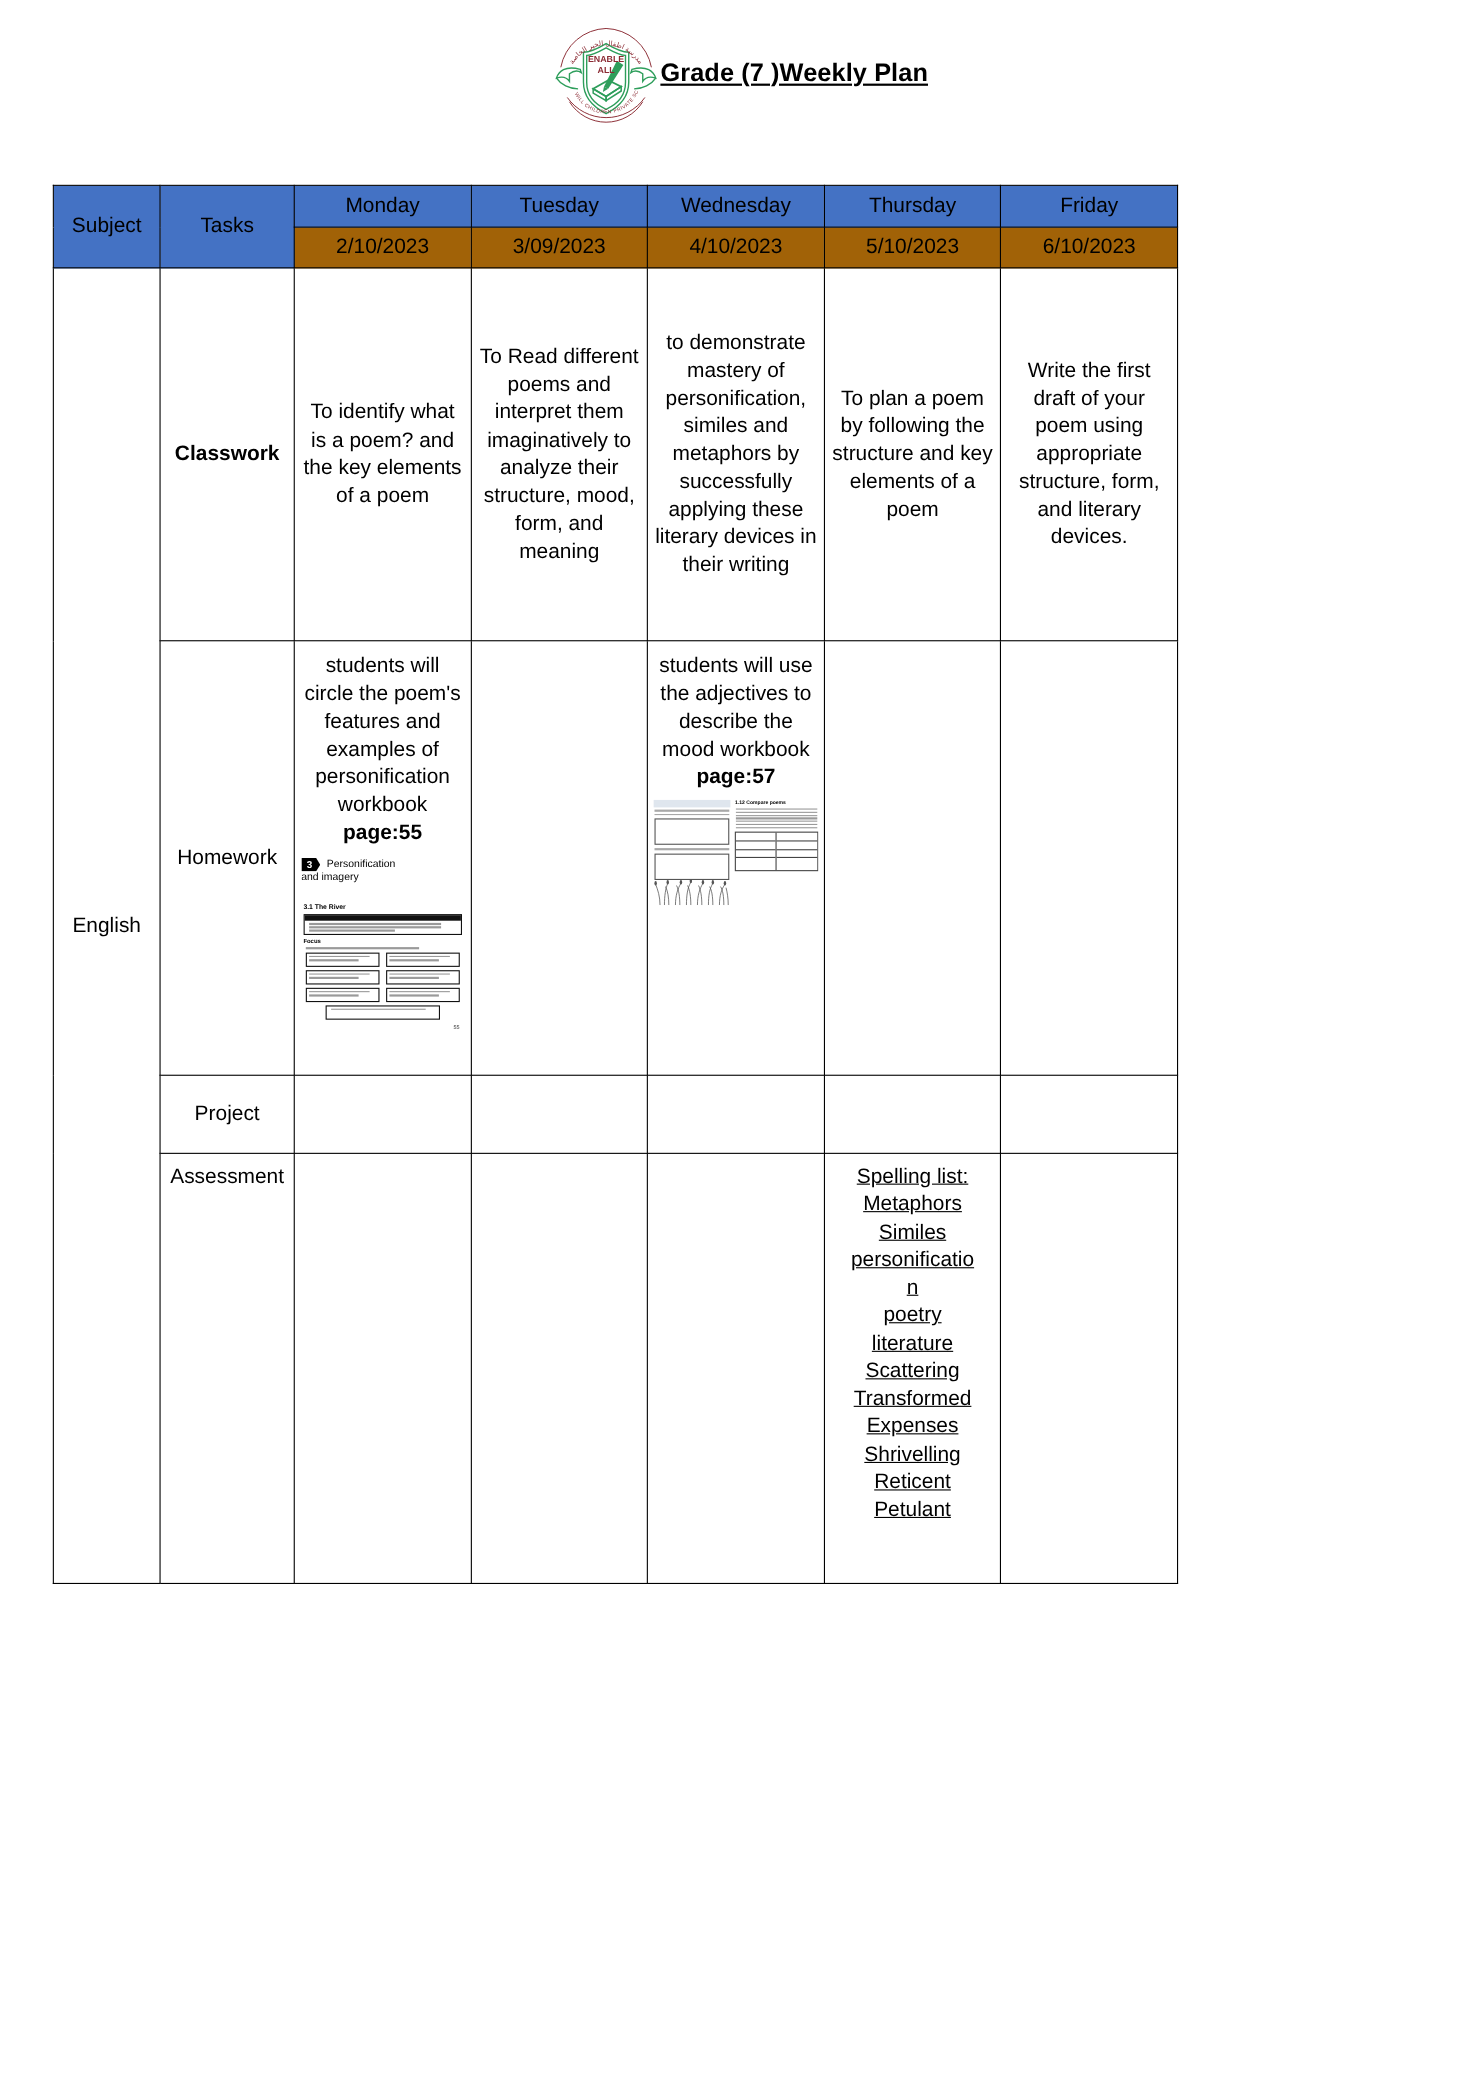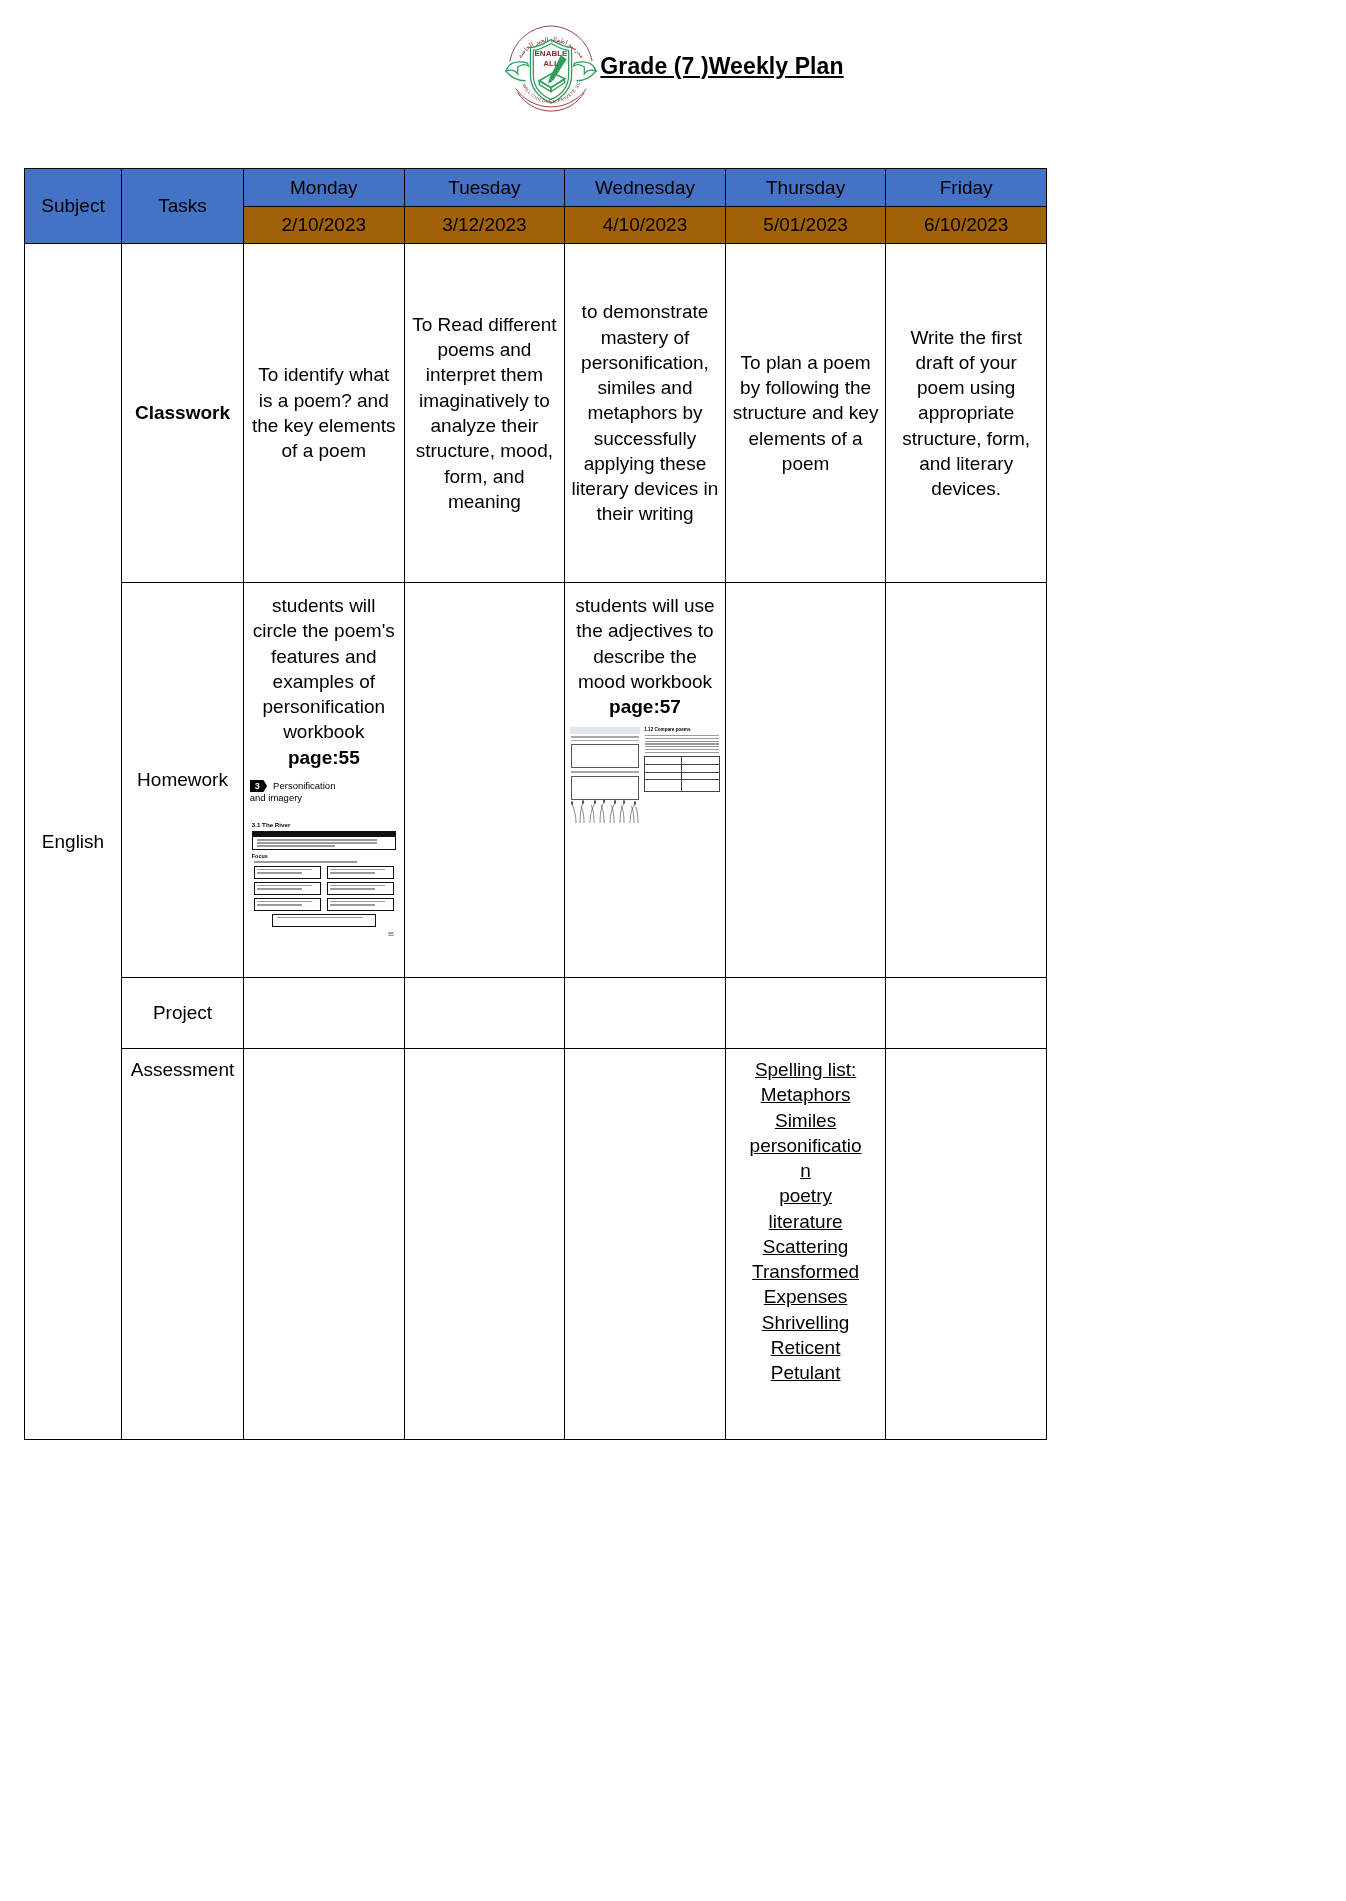--- a/index.html
+++ b/index.html
@@ -45,21 +45,21 @@
     font-weight: bold;
     text-decoration: underline;
     letter-spacing: 0.1px;
     white-space: nowrap;
     padding-bottom: 6px;
   }
 
   
   .table-wrap {
     position: absolute;
-    left: 24px;
+    left: 48px;
     top: 168px;
     width: 1022px;
   }
   table.plan {
     border-collapse: collapse;
     width: 1022px;
     table-layout: fixed;
   }
   table.plan td, table.plan th {
     border: 1.6px solid #000000;
@@ -344,23 +344,23 @@
           <th class="hdr" rowspan="2">Subject</th>
           <th class="hdr" rowspan="2">Tasks</th>
           <th class="hdr">Monday</th>
           <th class="hdr">Tuesday</th>
           <th class="hdr">Wednesday</th>
           <th class="hdr">Thursday</th>
           <th class="hdr">Friday</th>
         </tr>
         <tr>
           <th class="hdr-date">2/10/2023</th>
-          <th class="hdr-date">3/12/2023</th>
+          <th class="hdr-date">3/09/2023</th>
           <th class="hdr-date">4/10/2023</th>
-          <th class="hdr-date">5/01/2023</th>
+          <th class="hdr-date">5/10/2023</th>
           <th class="hdr-date">6/10/2023</th>
         </tr>
       </thead>
 
       <tbody>
 
         <tr class="row-classwork">
           <td class="subject-cell" rowspan="4">English</td>
           <td class="task-label bold">Classwork</td>
           <td class="daycell">To identify what is a poem? and the key elements of a poem</td>

